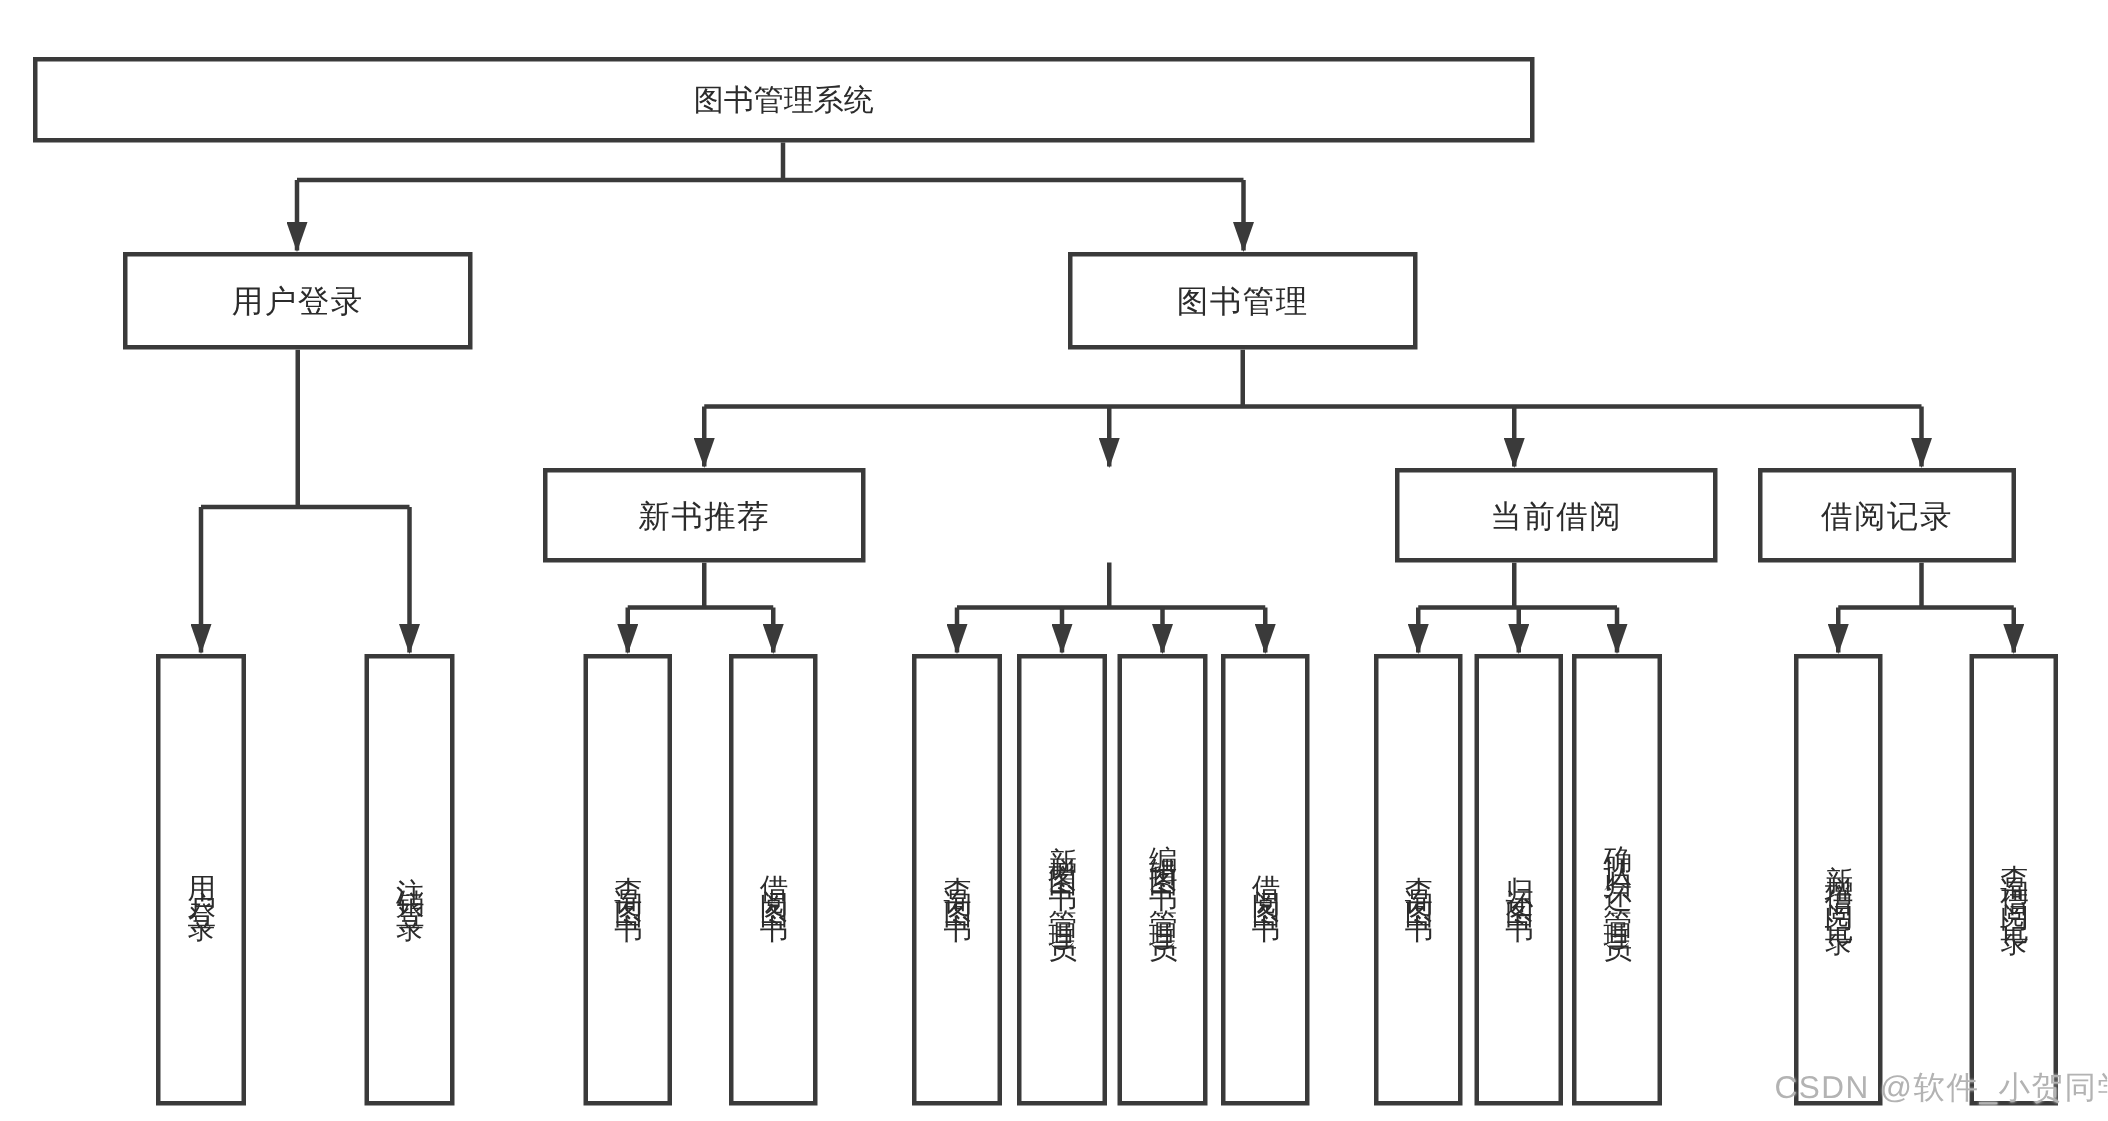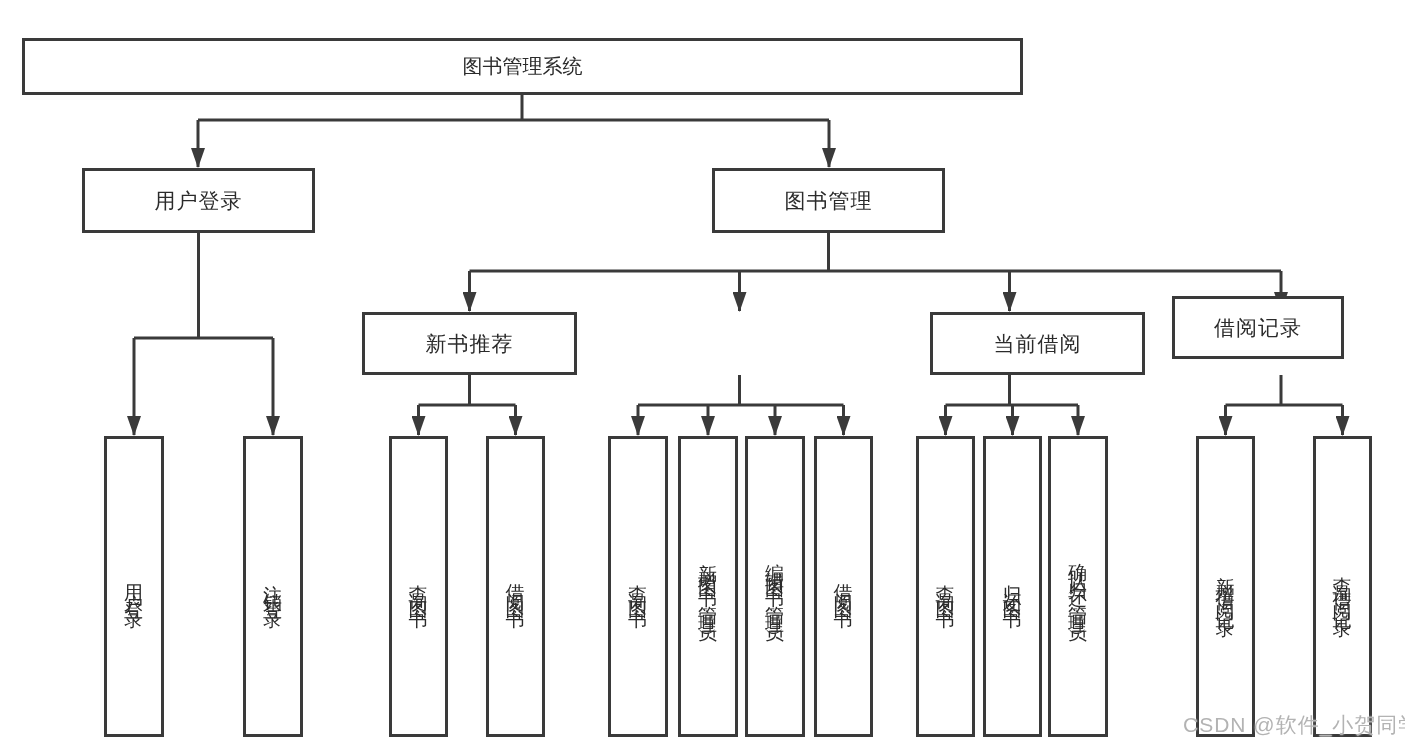--- a/index.html
+++ b/index.html
@@ -97,21 +97,21 @@
     <path class="arrowline" d="M1342.5 405 V435" marker-end="url(#arrowhead)"></path>
   </svg>
 
   <div class="node root" style="left:22px;top:13px;width:1001px;height:57px;margin-top:25px;">图书管理系统</div>
 
   <div class="node h-label" style="left:82px;top:168px;width:233px;height:65px;">用户登录</div>
   <div class="node h-label" style="left:712px;top:168px;width:233px;height:65px;">图书管理</div>
 
   <div class="node h-label" style="left:362px;top:312px;width:215px;height:63px;">新书推荐</div>
   <div class="node h-label" style="left:902px;top:312px;width:215px;height:63px;margin-left:28px;">当前借阅</div>
-  <div class="node h-label" style="left:1172px;top:296px;width:172px;height:63px;">借阅记录</div>
+  <div class="node h-label" style="left:1172px;top:312px;width:172px;height:63px;">借阅记录</div>
 
   <div class="node leaf" style="left:104px;top:436px;width:60px;height:301px;">用户登录</div>
   <div class="node leaf" style="left:243px;top:436px;width:60px;height:301px;">注销登录</div>
 
   <div class="node leaf" style="left:389px;top:436px;width:59px;height:301px;">查询图书</div>
   <div class="node leaf" style="left:486px;top:436px;width:59px;height:301px;">借阅图书</div>
 
   <div class="node leaf" style="left:608px;top:436px;width:60px;height:301px;">查询图书</div>
   <div class="node leaf" style="left:678px;top:436px;width:60px;height:301px;">新增图书（管理员）</div>
   <div class="node leaf" style="left:745px;top:436px;width:60px;height:301px;">编辑图书（管理员）</div>

